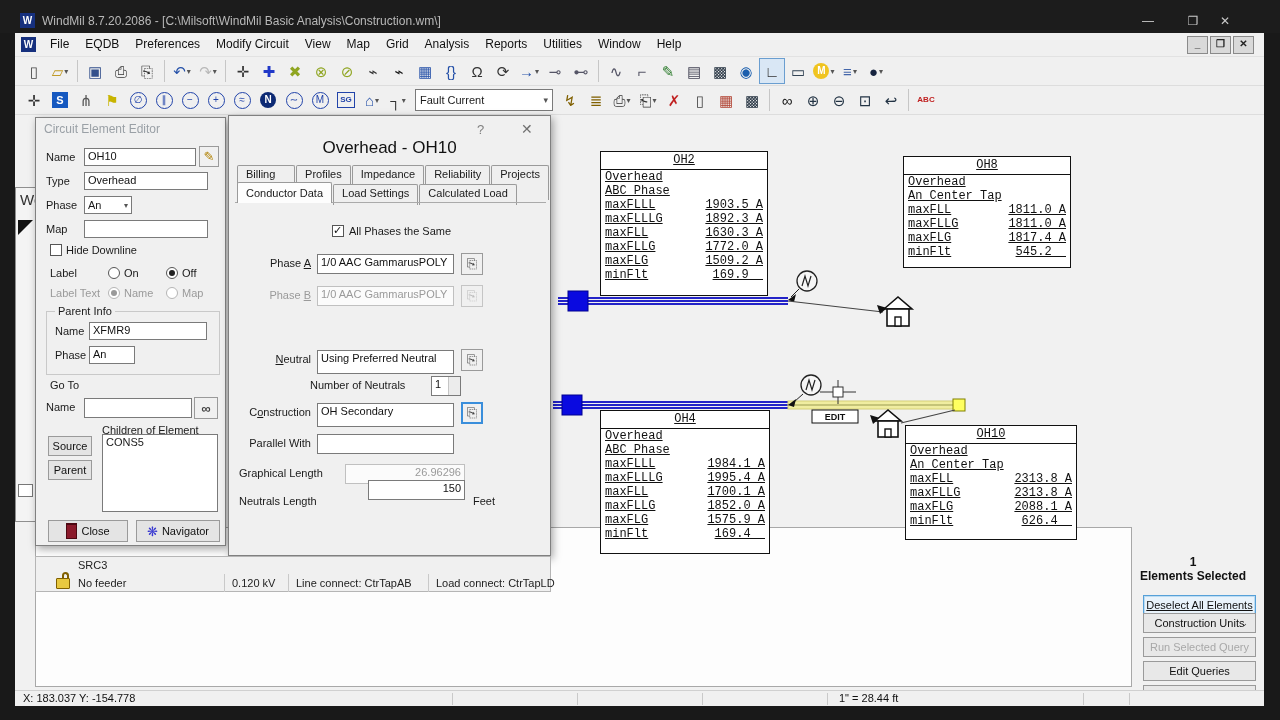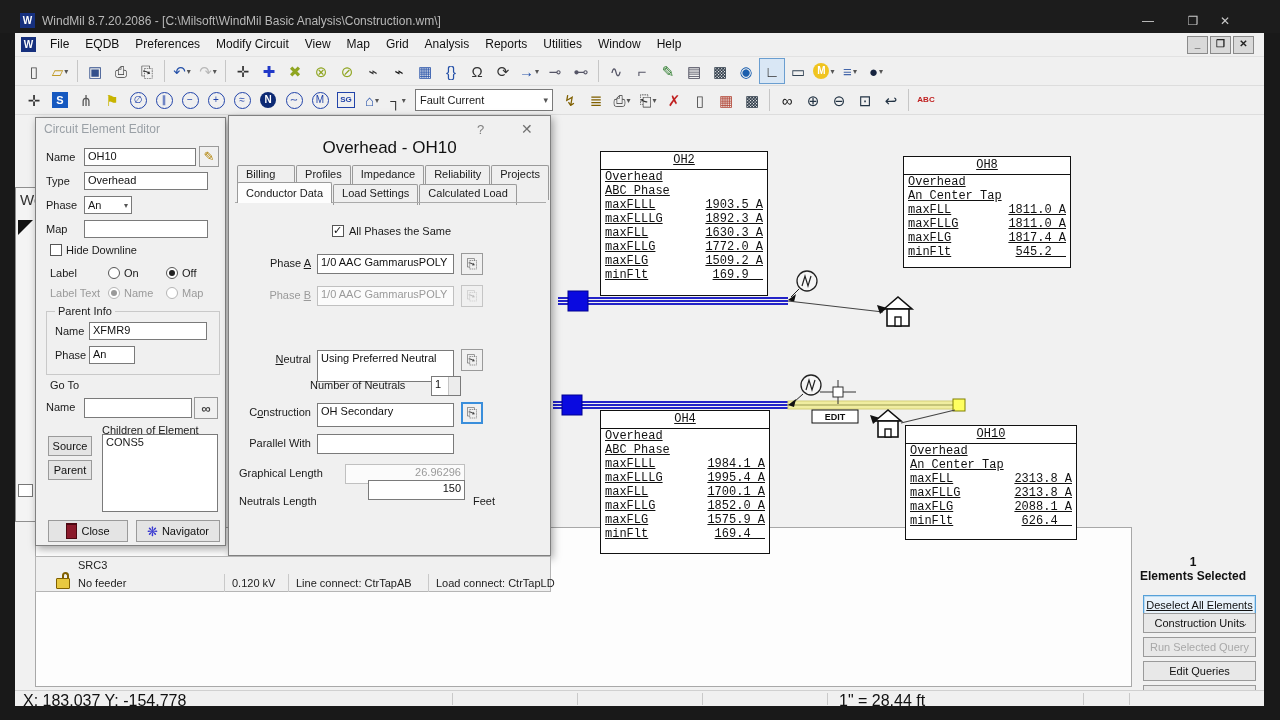--- a/index.html
+++ b/index.html
@@ -116,21 +116,21 @@
   
   #selpanel{left:1113px;top:440px;width:130px;height:165px;}
   #sel-count,#sel-label{position:absolute;width:100%;text-align:center;font-weight:bold;font-size:12px;color:#111;}
   .selbtn{position:absolute;left:15px;width:113px;height:20px;background:#e8e8e8;border:1px solid #9a9a9a;
     font-size:11px;display:flex;align-items:center;justify-content:center;box-sizing:border-box;color:#111;}
   .selbtn.foc{border:1px solid #56a0d8;background:#e9f3fb;box-shadow:0 0 0 1px #bcdcf2 inset;}
   .selbtn.dis{color:#a8a8a8;}
   .selbtn .car{position:absolute;right:7px;font-size:9px;color:#444;}
 
   
-  #statusbar{left:0;top:657px;width:1249px;height:15px;background:#f0f0f0;border-top:1px solid #d0d0d0;font-size:16px;}
+  #statusbar{left:0;top:657px;width:1249px;height:15px;background:#f0f0f0;border-top:1px solid #d0d0d0;font-size:11px;}
   #statusbar .seg{position:absolute;top:1px;white-space:nowrap;color:#111;}
 </style>
 </head>
 <body>
 
 <div id="stage">
 
   <div class="abs" id="titlebar">
     <div class="abs" id="title-icon">W</div>
     <div class="abs" id="title-text">WindMil 8.7.20.2086 - [C:\Milsoft\WindMil Basic Analysis\Construction.wm\]</div>
@@ -601,21 +601,21 @@
             <span>⎘</span>
           </div>
 
         <span class="lbl rlab gray" style="left:14px;top:86px;width:62px"><span>Phase </span><u>B</u><span></span></span>
         <div class="inp dis" style="left:82px;top:83px;width:137px;height:20px">1/0 AAC GammarusPOLY</div>
         <div class="sbtn dis" style="left:226px;top:82px">
             <span>⎘</span>
           </div>
 
         <span class="lbl rlab" style="left:14px;top:150px;width:62px"><span></span><u>N</u><span>eutral</span></span>
-        <div class="inp" style="left:82px;top:147px;width:137px;height:32px">Using Preferred Neutral</div>
+        <div class="inp" style="left:82px;top:147px;width:137px;height:24px">Using Preferred Neutral</div>
         <div class="sbtn" style="left:226px;top:146px">
             <span>⎘</span>
           </div>
 
         <span class="lbl" style="left:75px;top:176px">Number of Neutrals</span>
         <div class="inp" style="left:196px;top:173px;width:30px;height:20px">
           <span>1</span>
           <span style="position:absolute;right:0;top:0;width:11px;height:18px;background:#ececec;border-left:1px solid #c5c5c5"></span>
         </div>
 

